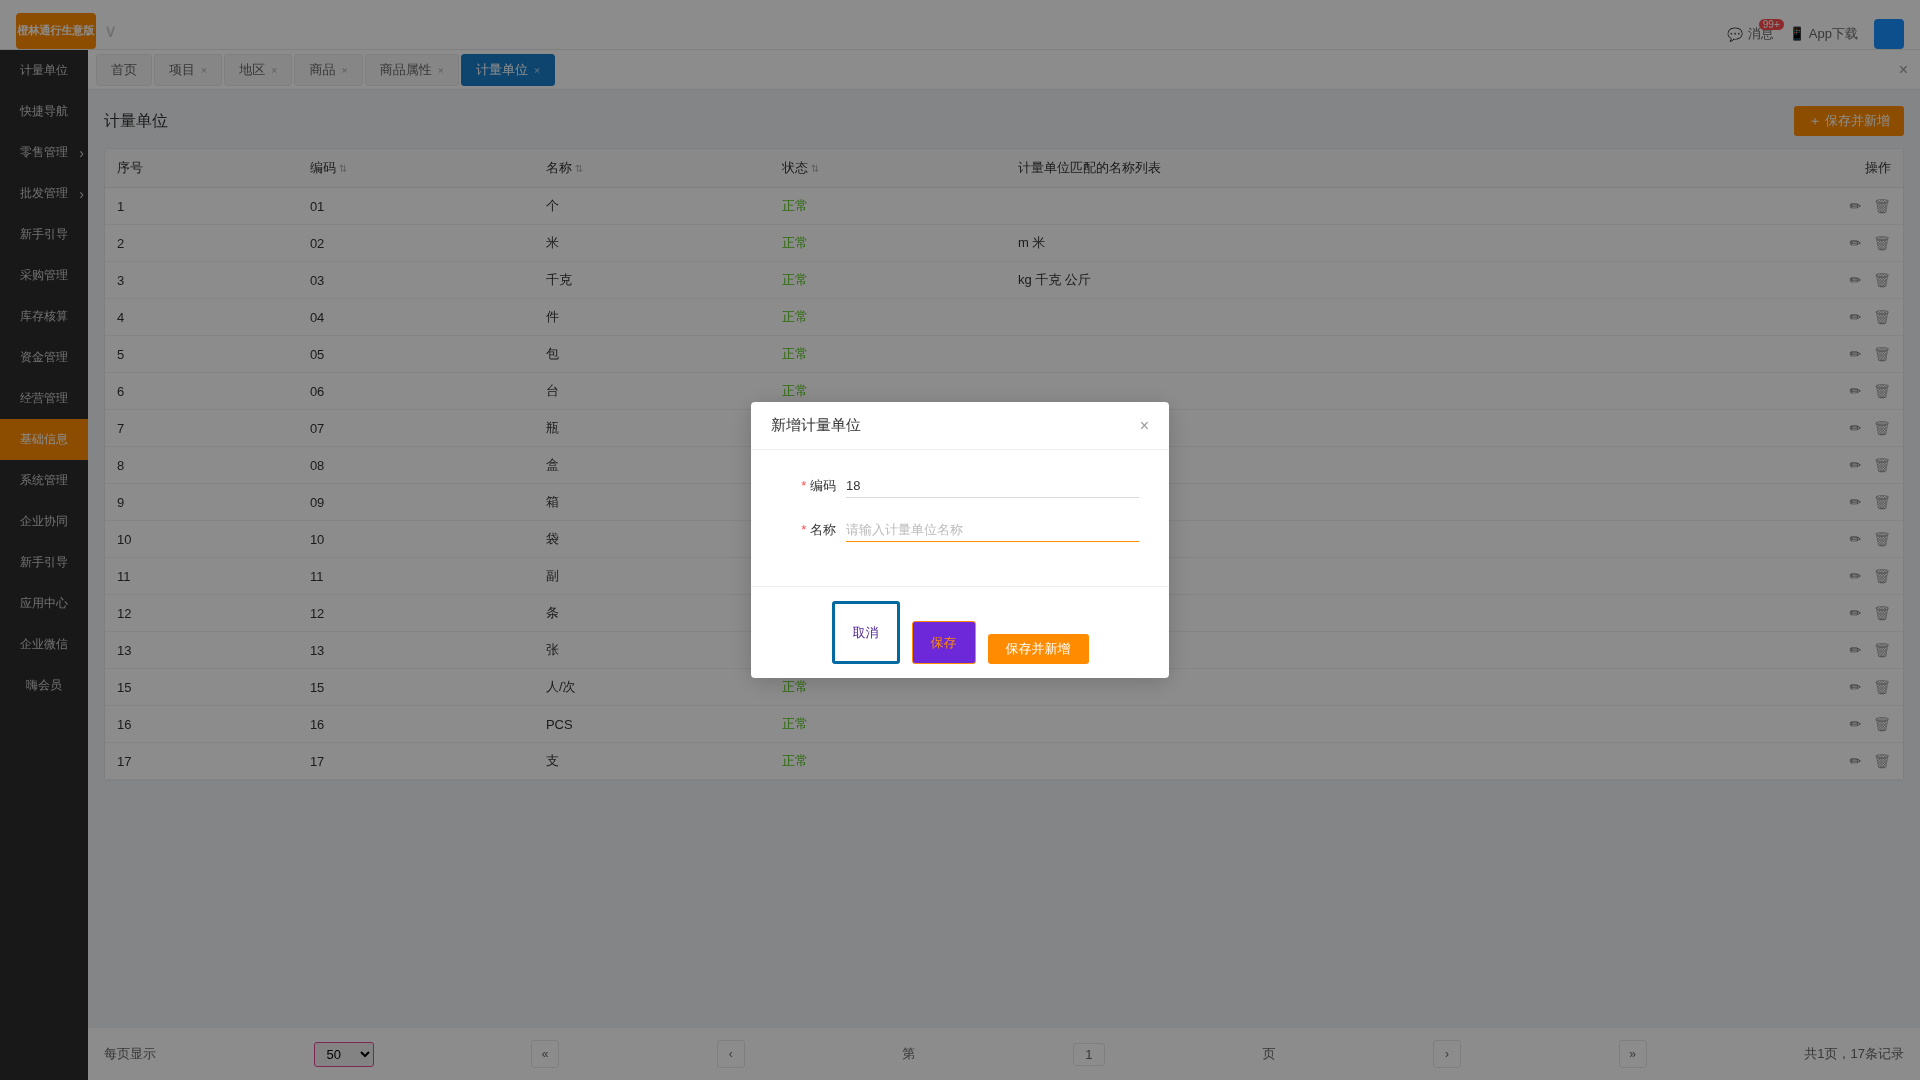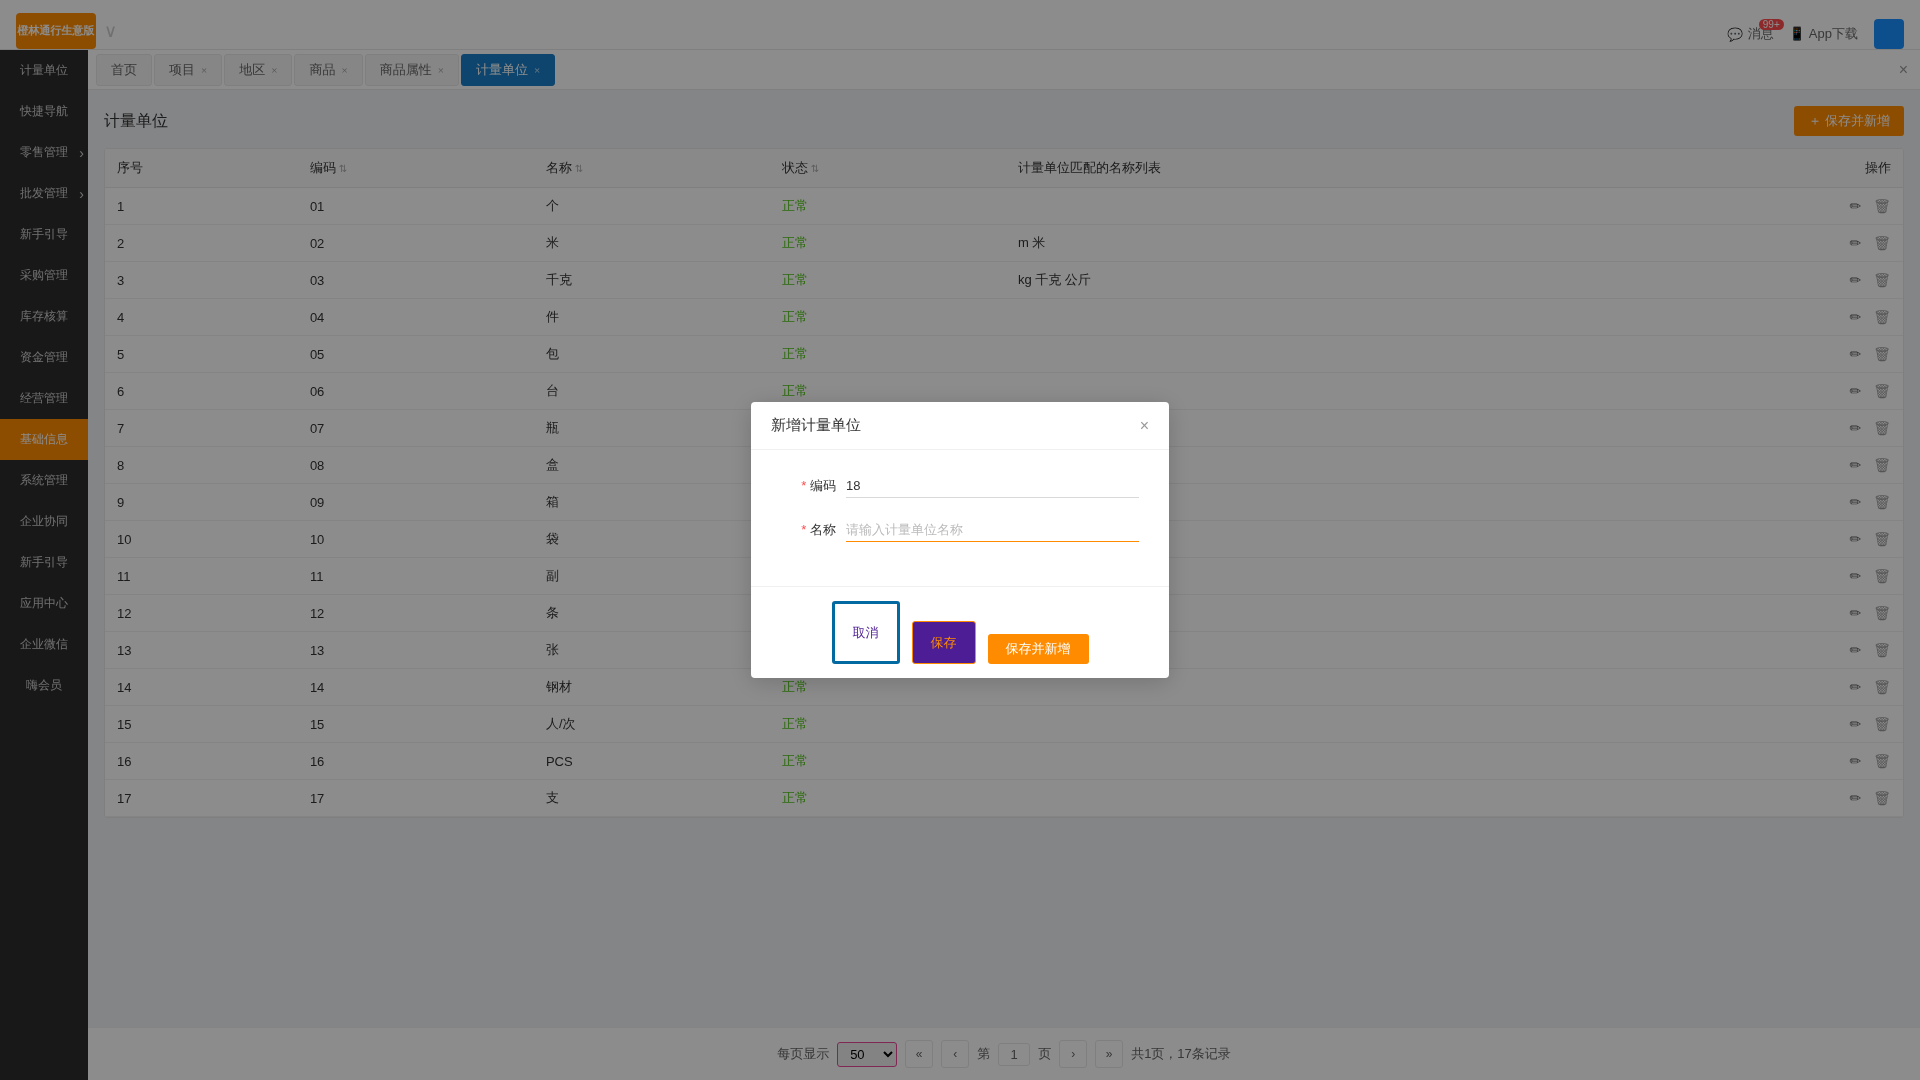--- a/index.html
+++ b/index.html
@@ -233,21 +233,21 @@
     .action-icon {
       color: #666;
       cursor: pointer;
       font-size: 14px;
     }
 
     
     .pagination-bar {
       display: flex;
       align-items: center;
-      justify-content: center;
+      justify-content: space-between;
       padding: 12px 16px;
       gap: 8px;
       font-size: 13px;
       color: #666;
       background: #fff;
       border-top: 1px solid #f0f0f0;
       flex-shrink: 0;
     }
     .pagination-btn {
       width: 28px;
@@ -350,21 +350,21 @@
       border: 3px solid #0369a1;
       background: #fff;
       color: #4c1d95;
       padding: 6px 18px;
       border-radius: 3px;
       cursor: pointer;
       font-size: 13px;
     }
     .btn-save {
       border: 1px solid #ff8c00;
-      background: #4c1d95;
+      background: #6d28d9;
       color: #ff8c00;
       padding: 6px 18px;
       border-radius: 3px;
       cursor: pointer;
       font-size: 13px;
       margin-top: 20px;
     }
     .btn-save-new {
       background: #ff8c00;
       color: #fff;
@@ -664,33 +664,20 @@
       <td><span class="status-normal">正常</span></td>
       <td></td>
       <td style="text-align:right">
         <div class="action-icons" style="justify-content:flex-end">
           <span class="action-icon" title="编辑">✏</span>
           <span class="action-icon" title="删除" style="color:#999">🗑</span>
         </div>
       </td>
     </tr>
               <tr>
-      <td>14</td>
-      <td>14</td>
-      <td>钢材</td>
-      <td><span class="status-normal">正常</span></td>
-      <td></td>
-      <td style="text-align:right">
-        <div class="action-icons" style="justify-content:flex-end">
-          <span class="action-icon" title="编辑">✏</span>
-          <span class="action-icon" title="删除" style="color:#999">🗑</span>
-        </div>
-      </td>
-    </tr>
-              <tr>
       <td>15</td>
       <td>15</td>
       <td>人/次</td>
       <td><span class="status-normal">正常</span></td>
       <td></td>
       <td style="text-align:right">
         <div class="action-icons" style="justify-content:flex-end">
           <span class="action-icon" title="编辑">✏</span>
           <span class="action-icon" title="删除" style="color:#999">🗑</span>
         </div>

